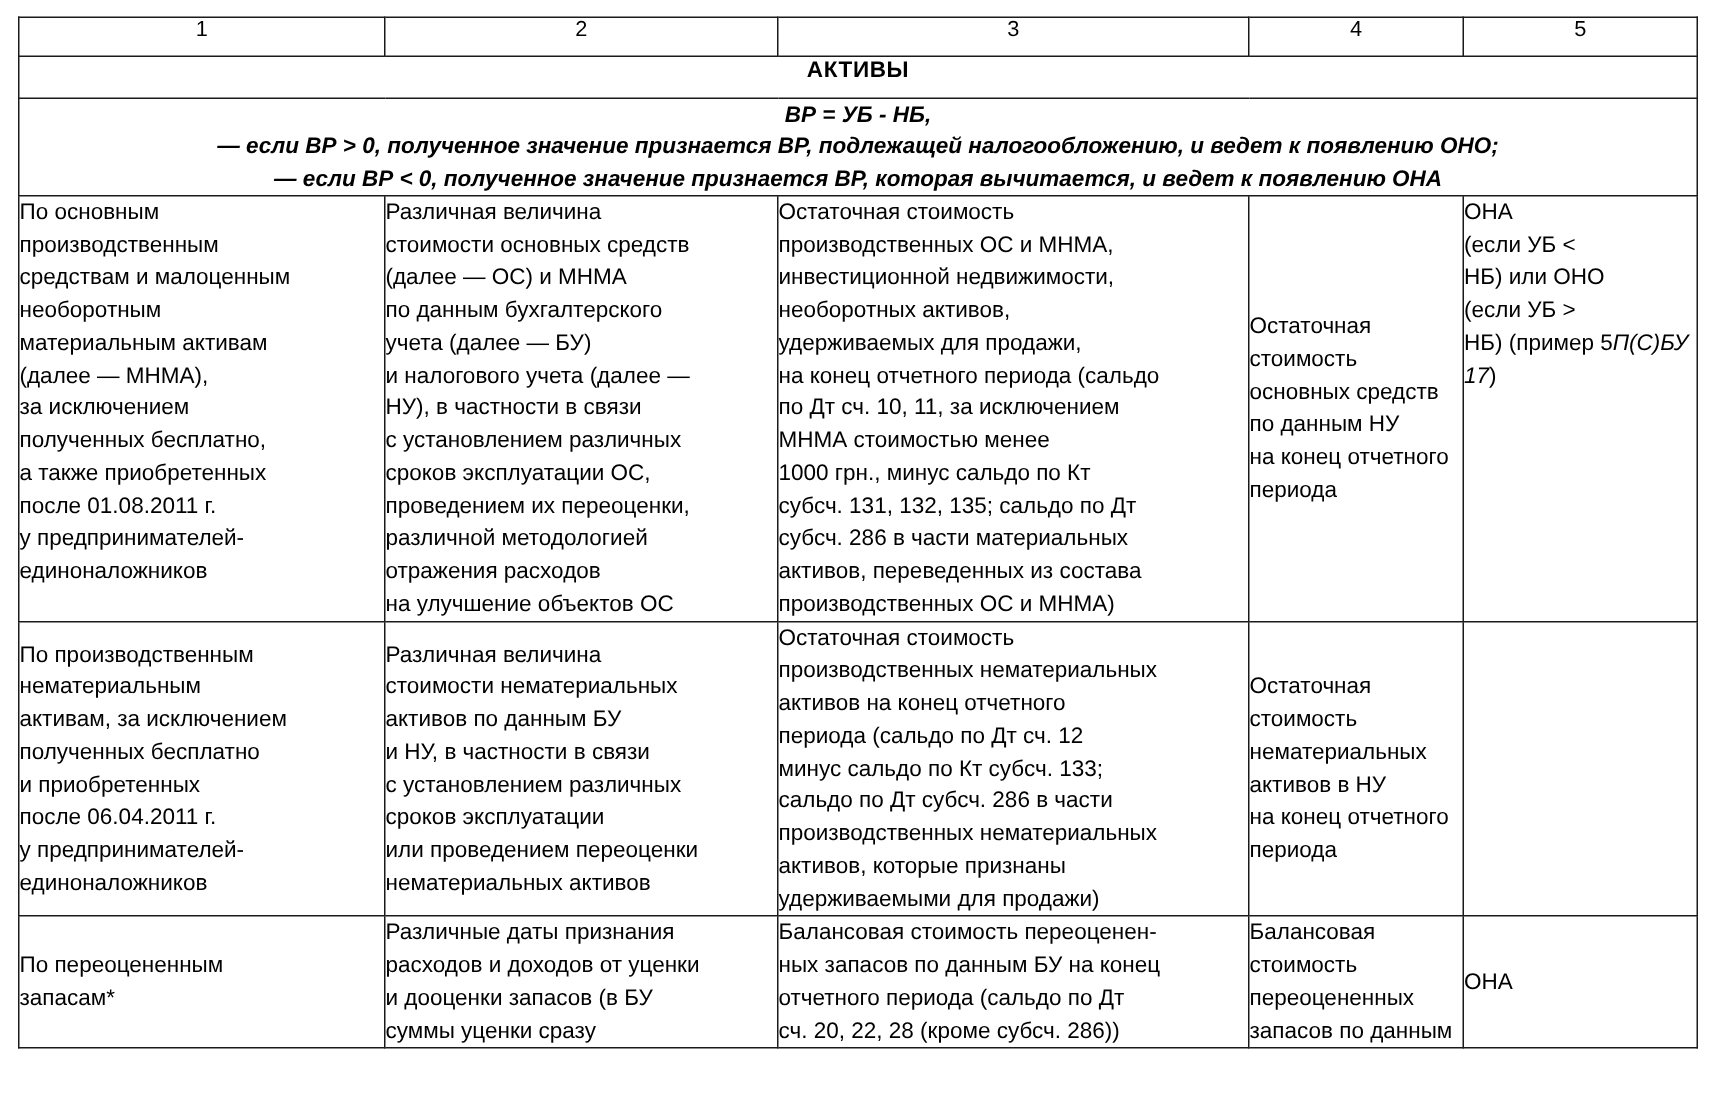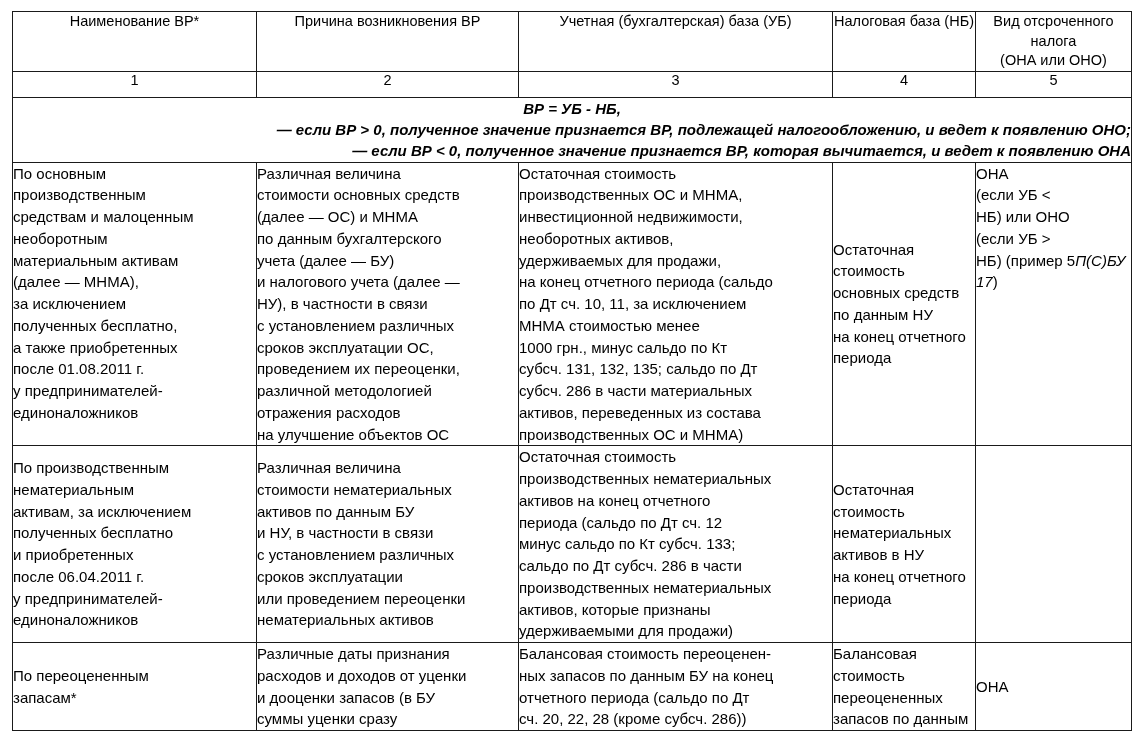--- a/index.html
+++ b/index.html
@@ -77,21 +77,21 @@
     font-weight: bold;
     font-size: 15px;
     line-height: 1.42;
     margin-top: 16px;
   }
   .formula-main {
     text-align: center;
     display: block;
   }
   .formula-line {
-    text-align: right;
+    text-align: center;
     display: block;
   }
   
   .data-cell {
     font-size: 15px;
     line-height: 1.45;
     padding: 10px 10px 8px 10px;
     white-space: pre-line;
     vertical-align: top;
   }
@@ -113,34 +113,28 @@
   <table class="vr-table">
     <colgroup>
       <col class="c1">
         <col class="c2">
         <col class="c3">
         <col class="c4">
         <col class="c5">
     </colgroup>
     <tbody>
       <tr>
-        <td class="hdr-cell">Наименование ВР*</td>
-        <td class="hdr-cell">Причина возникновения ВР</td>
-        <td class="hdr-cell">Учетная (бухгалтерская) база (УБ)</td>
-        <td class="hdr-cell">Налоговая база (НБ)</td>
-        <td class="hdr-cell">Вид отсроченного
-налога
-(ОНА или ОНО)</td>
-      </tr>
-      <tr>
         <td class="num-cell">1</td>
         <td class="num-cell">2</td>
         <td class="num-cell">3</td>
         <td class="num-cell">4</td>
         <td class="num-cell">5</td>
+      </tr>
+      <tr>
+        <td class="section-cell" colspan="5">АКТИВЫ</td>
       </tr>
       <tr>
         <td class="formula-cell" colspan="5">
           <span class="formula-main">ВР = УБ - НБ,</span>
           <span class="formula-line">— если ВР &gt; 0, полученное значение признается ВР, подлежащей налогообложению, и ведет к появлению ОНО;</span>
           <span class="formula-line">— если ВР &lt; 0, полученное значение признается ВР, которая вычитается, и ведет к появлению ОНА</span>
         </td>
       </tr>
 
       <tr>

